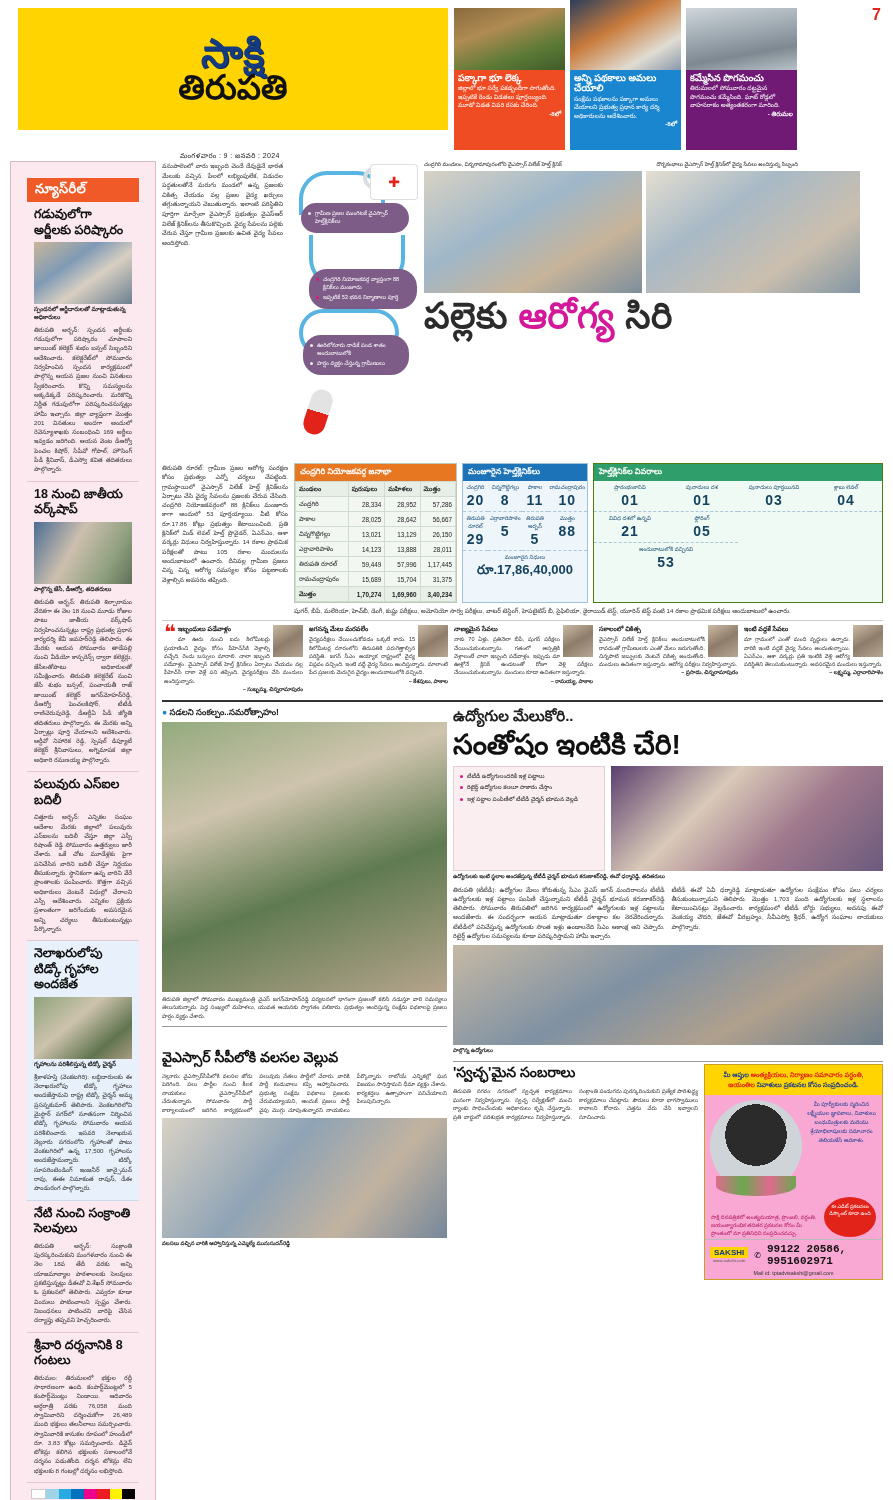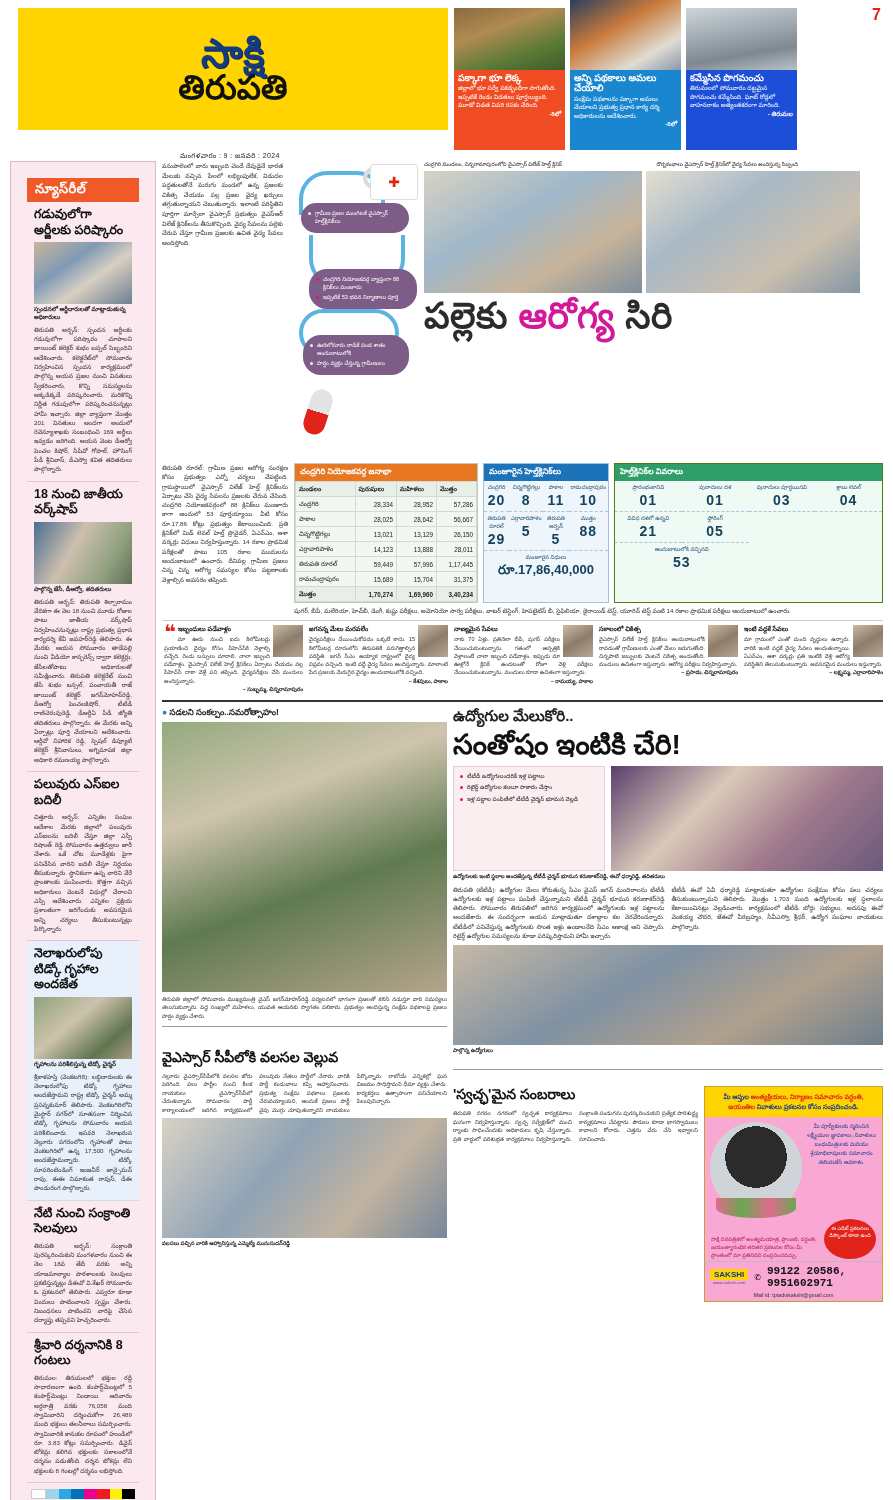--- a/index.html
+++ b/index.html
@@ -31,21 +31,21 @@
     position: absolute; right: 2px; top: -2px; color: #e2231a;
     font-weight: bold; font-size: 16px;
   }
   .bcard { width: 111px; display: flex; flex-direction: column; overflow: hidden; }
   .bcard .ph { height: 62px; width: 100%; position: relative; overflow: hidden; }
   .bcard .ttl { font-size: 9.5px; font-weight: bold; color: #fff; padding: 3px 4px 1px 4px; line-height: 1.1; }
   .bcard .txt { font-size: 6.2px; color: #fff; padding: 0 4px 3px 4px; line-height: 1.35; }
   .bcard.orange { background: #f04c23; }
   .bcard.blue { background: #1b86d0; margin-top: -8px; }
   .bcard.blue .ph { height: 70px; }
-  .bcard.pink { background: #1d4ed8; }
+  .bcard.pink { background: #701a75; }
   .dateline {
     font-size: 7px; color: #222; text-align: left; padding-left: 180px; margin-top: 2px;
     letter-spacing: 0.4px;
   }
 
   
   .img-soil { background: linear-gradient(160deg,#8a6a3e 0%,#b08b52 35%,#5c7a36 70%,#3f5c2a 100%); }
   .img-meet { background: linear-gradient(150deg,#2b3f5c 0%,#c97b3c 40%,#e0dcd2 75%,#8a98ab 100%); }
   .img-fog  { background: linear-gradient(170deg,#cfd6db 0%,#9aa5ad 45%,#7d8890 70%,#b9c2c8 100%); }
   .img-grp1 { background: linear-gradient(145deg,#c9b79a 0%,#7f9ab5 35%,#d8cfc2 60%,#6b7f8f 100%); }
@@ -124,21 +124,21 @@
   .hp1 { width: 218px; }
   .hp2 { width: 214px; }
   .hero-title {
     font-size: 36px; font-weight: bold; color: #2b2b2b; line-height: 1.05;
     margin: 4px 0 6px 0; letter-spacing: 0.5px;
   }
   .hero-title em { font-style: normal; color: #d4189a; }
 
   
   .stats { display: flex; gap: 5px; }
-  .tbl-pop { width: 184px; border: 1px solid #b9cbb9; }
+  .tbl-pop { width: 163px; border: 1px solid #b9cbb9; }
   .tbl-hdr {
     color: #fff; font-size: 8px; font-weight: bold; padding: 3px 5px;
   }
   .tbl-hdr.orange { background: #e87722; }
   .tbl-hdr.blue { background: #1d73b8; }
   .tbl-hdr.green { background: #2f9e6a; }
   table.pop { width: 100%; border-collapse: collapse; background: #f2f7f2; }
   table.pop td, table.pop th {
     font-size: 6.3px; padding: 2.5px 3px; border: 1px solid #cfdccf; color: #222;
   }
@@ -576,21 +576,21 @@
           <div class="small-cap">ఉద్యోగులకు ఇంటి స్థలాల అందజేస్తున్న టీటీడీ చైర్మన్ భూమన కరుణాకర్‌రెడ్డి, ఈవో ధర్మారెడ్డి, తదితరులు</div>
 
           <div style="display:flex;gap:7px;margin-top:4px">
             <div style="flex:1" class="sb-body">తిరుపతి (టీటీడీ): ఉద్యోగుల మేలు కోరుతున్న సీఎం వైఎస్ జగన్ మందిరాలను టీటీడీ ఉద్యోగులకు ఇళ్ల పట్టాలు పంపిణీ చేస్తున్నామని టీటీడీ చైర్మన్ భూమన కరుణాకర్‌రెడ్డి తెలిపారు. సోమవారం తిరుపతిలో జరిగిన కార్యక్రమంలో ఉద్యోగులకు ఇళ్ల పట్టాలను అందజేశారు. ఈ సందర్భంగా ఆయన మాట్లాడుతూ దశాబ్దాల కల నెరవేరిందన్నారు. టీటీడీలో పనిచేస్తున్న ఉద్యోగులకు సొంత ఇళ్లు ఉండాలనేది సీఎం ఆకాంక్ష అని చెప్పారు. రిటైర్డ్ ఉద్యోగుల సమస్యలను కూడా పరిష్కరిస్తామని హామీ ఇచ్చారు.</div>
             <div style="flex:1" class="sb-body">టీటీడీ ఈవో ఏవీ ధర్మారెడ్డి మాట్లాడుతూ ఉద్యోగుల సంక్షేమం కోసం పలు చర్యలు తీసుకుంటున్నామని తెలిపారు. మొత్తం 1,703 మంది ఉద్యోగులకు ఇళ్ల స్థలాలను కేటాయించినట్లు వెల్లడించారు. కార్యక్రమంలో టీటీడీ బోర్డు సభ్యులు, అదనపు ఈవో వెంకయ్య చౌదరి, జేఈవో వీరబ్రహ్మం, సీవీఎస్వో శ్రీధర్, ఉద్యోగ సంఘాల నాయకులు పాల్గొన్నారు.</div>
           </div>
 
           <div style="height:100px;margin-top:5px" class="img-hall"></div>
           <div class="small-cap">పాల్గొన్న ఉద్యోగులు</div>
 
-          <div style="display:flex;gap:6px;margin-top:14px;border-top:1px solid #999;padding-top:16px">
+          <div style="display:flex;gap:6px;margin-top:6px;border-top:1px solid #999;padding-top:2px">
             <div style="flex:1">
               <div style="font-size:14px;font-weight:bold;color:#111;margin-bottom:3px">'స్వచ్ఛ'మైన సంబరాలు</div>
               <div class="cols2">తిరుపతి నగరం: నగరంలో స్వచ్ఛత కార్యక్రమాలు ఘనంగా నిర్వహిస్తున్నారు. స్వచ్ఛ సర్వేక్షణ్‌లో మంచి ర్యాంకు సాధించేందుకు అధికారులు కృషి చేస్తున్నారు. ప్రతి వార్డులో పరిశుభ్రత కార్యక్రమాలు నిర్వహిస్తున్నారు. సంక్రాంతి పండుగను పురస్కరించుకుని ప్రత్యేక పారిశుద్ధ్య కార్యక్రమాలు చేపట్టారు. పౌరులు కూడా భాగస్వాములు కావాలని కోరారు. చెత్తను వేరు చేసి ఇవ్వాలని సూచించారు.</div>
             </div>
 
             <div class="ad">
               <div class="ad-top">
                 <div class="l1">
                   <span>మీ ఆప్తుల </span><span class="red">అంత్యక్రియలు, నిర్యాణం సమాచారం వర్ధంతి, జయంతిల</span><span> నివాళులు ప్రకటనల కోసం సంప్రదించండి.</span>
                 </div>

